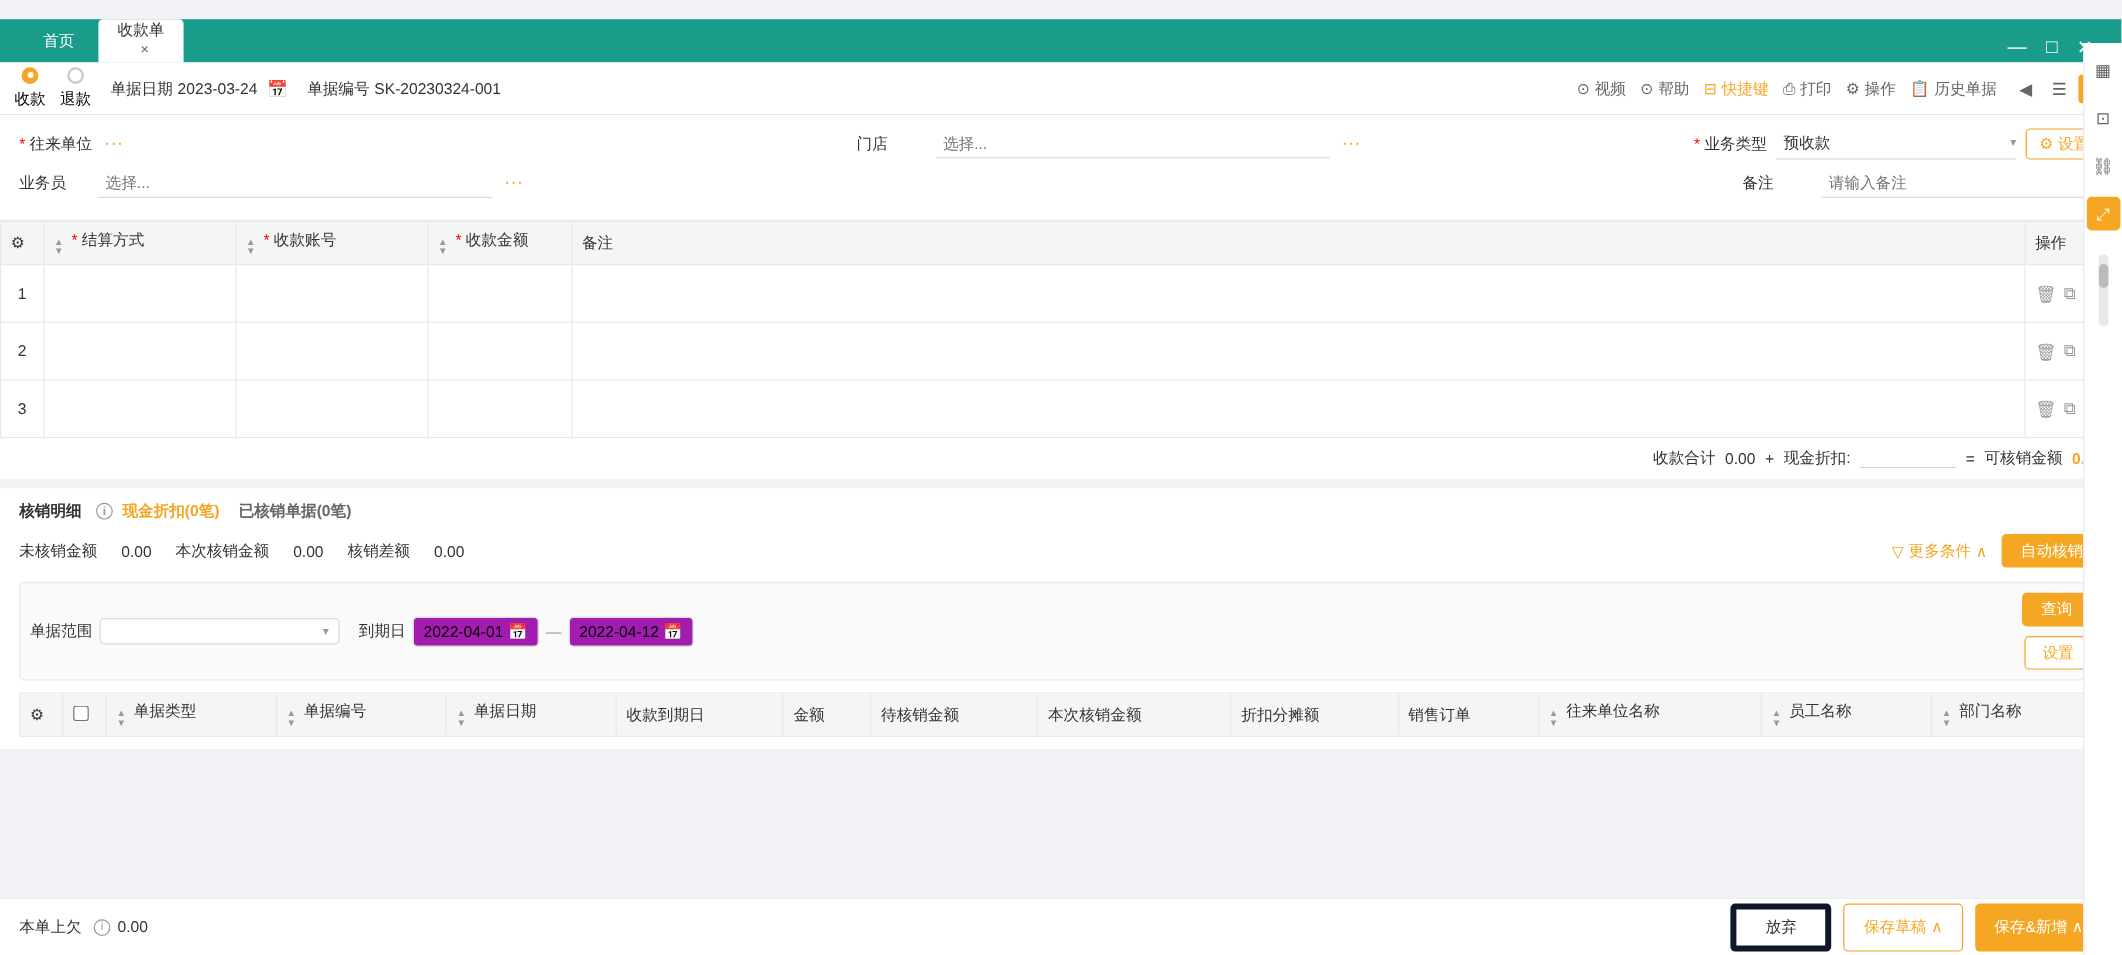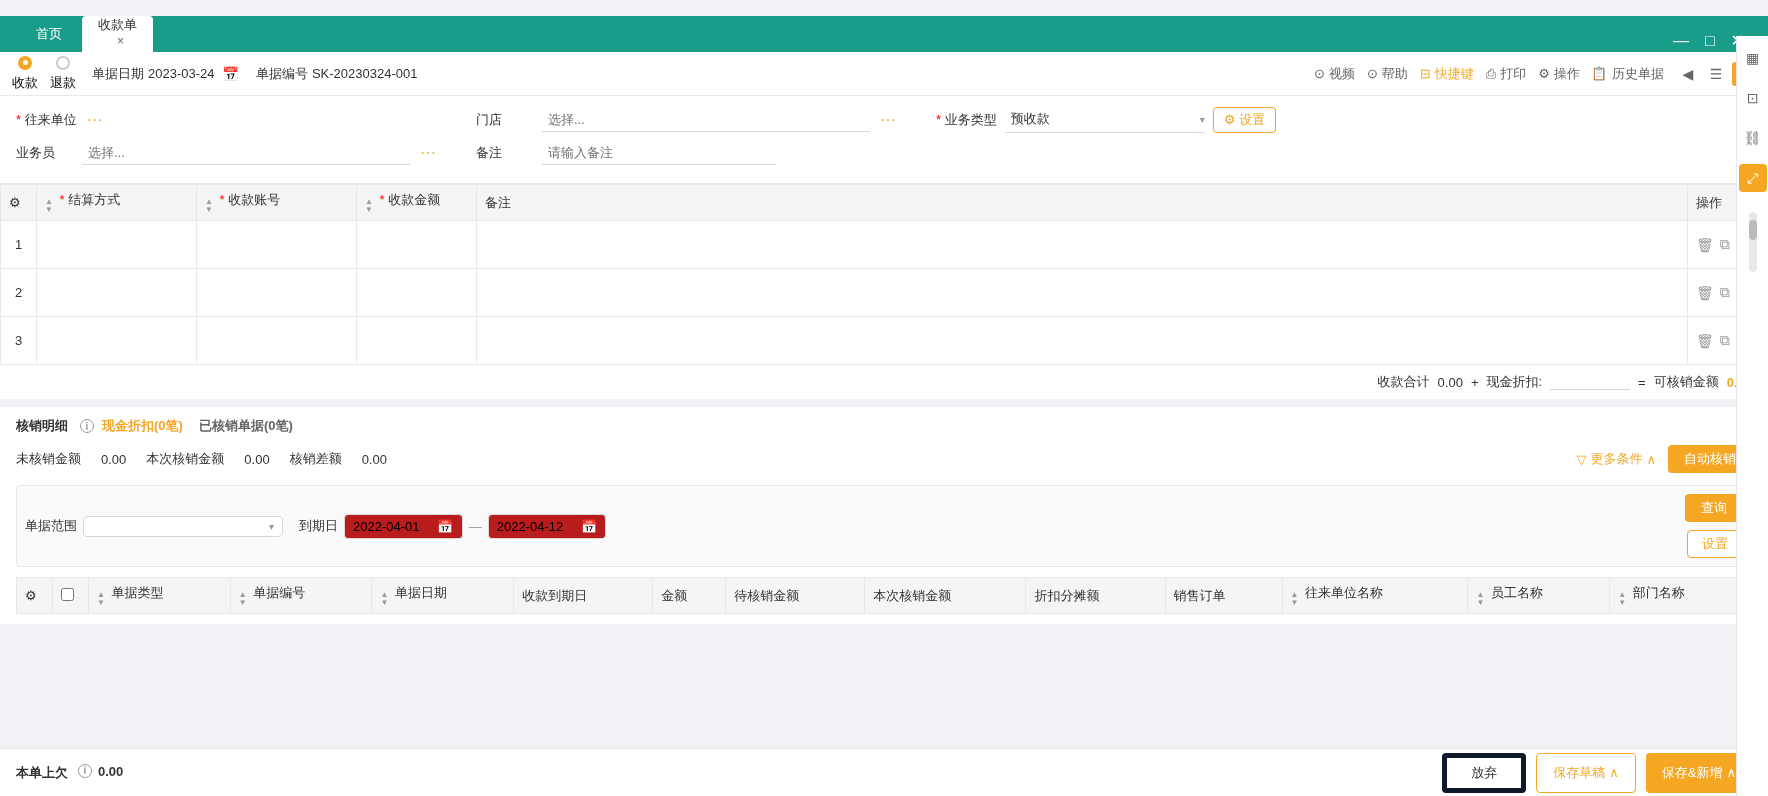--- a/index.html
+++ b/index.html
@@ -79,21 +79,21 @@
     .view-btns { display: flex; align-items: center; gap: 4px; }
     .view-btn { width: 24px; height: 24px; display: flex; align-items: center; justify-content: center; cursor: pointer; color: #666; font-size: 14px; }
     .view-btn.active { background: #f5a623; color: #fff; border-radius: 3px; }
 
     
     .form-area {
       background: #fff;
       padding: 10px 16px;
       border-bottom: 1px solid #e8e8e8;
     }
-    .form-row { display: flex; align-items: center; gap: 0; margin-bottom: 8px; }
+    .form-row { display: flex; align-items: center; gap: 0; margin-bottom: 8px; justify-content: space-between; }
     .form-field { display: flex; align-items: center; flex: 1; gap: 6px; }
     .form-label { color: #333; white-space: nowrap; min-width: 60px; }
     .form-label.required::before { content: '* '; color: red; }
     .form-input {
       flex: 1;
       border: none;
       border-bottom: 1px solid #d9d9d9;
       outline: none;
       padding: 4px 6px;
       color: #bbb;
@@ -225,22 +225,22 @@
       display: flex; align-items: center; gap: 4px;
       background: #fff;
       min-width: 200px;
       cursor: pointer;
     }
     .date-range { display: flex; align-items: center; gap: 6px; }
     .date-input-wrap {
       border: 1px solid #d9d9d9;
       border-radius: 4px;
       padding: 4px 8px;
-      display: flex; align-items: center; gap: 14px;
-      background: #b91c1c;
+      display: flex; align-items: center; gap: 0;
+      background: #a21caf;
       cursor: pointer;
     }
     .date-separator { color: #999; }
     .filter-right { margin-left: auto; display: flex; flex-direction: column; align-items: flex-end; gap: 4px; }
 
     
     .bottom-table {
       width: 100%;
       border-collapse: collapse;
       font-size: 12px;
@@ -262,21 +262,21 @@
       left: 0;
       right: 0;
       height: 48px;
       background: #fff;
       border-top: 1px solid #e8e8e8;
       display: flex;
       align-items: center;
       padding: 0 16px;
       gap: 12px;
     }
-    .footer-left { display: flex; gap: 6px; color: #333; font-size: 13px; font-weight: bold; }
+    .footer-left { display: flex; align-items: center; gap: 6px; color: #333; font-size: 13px; }
     .footer-right { margin-left: auto; display: flex; gap: 10px; }
     .btn-abandon {
       background: #fff;
       border: 5px solid #0f172a;
       border-radius: 4px;
       padding: 6px 24px;
       cursor: pointer;
       font-size: 13px;
       color: #333;
     }

